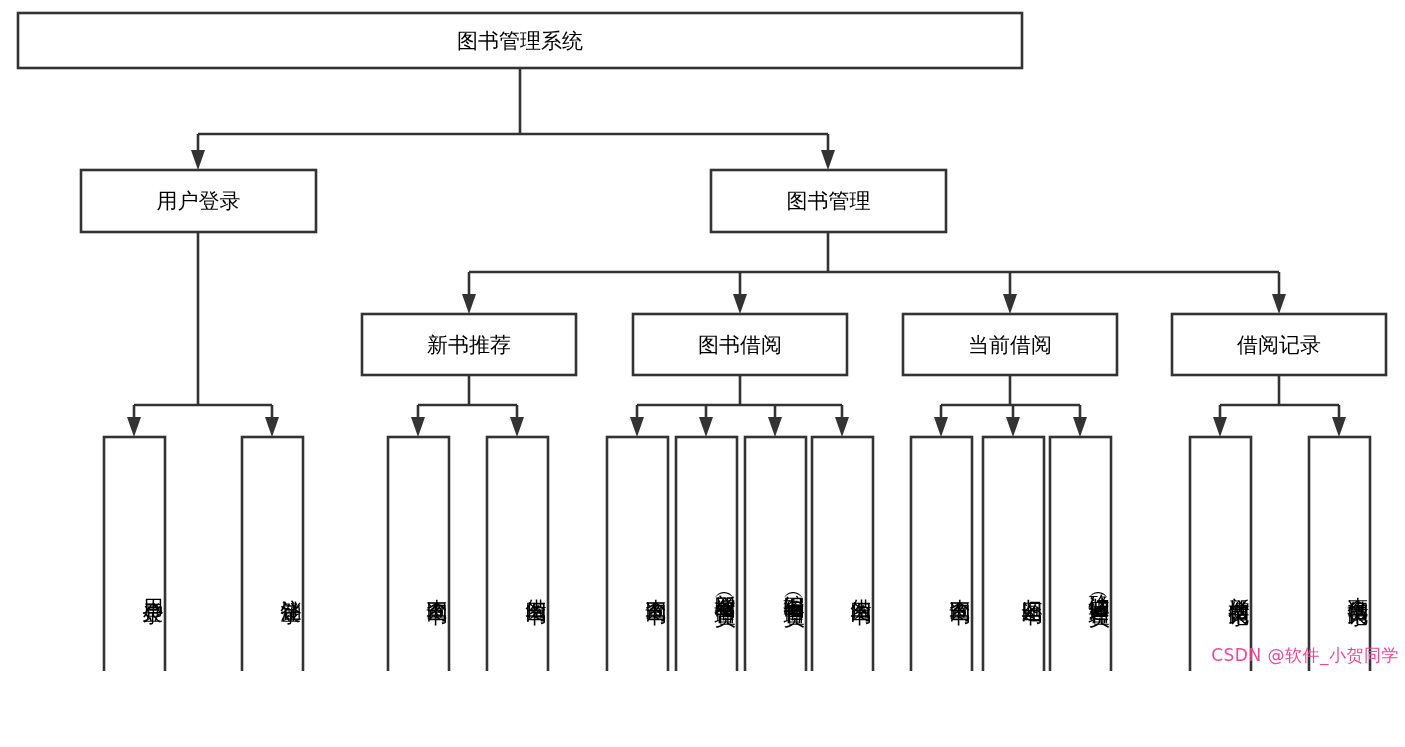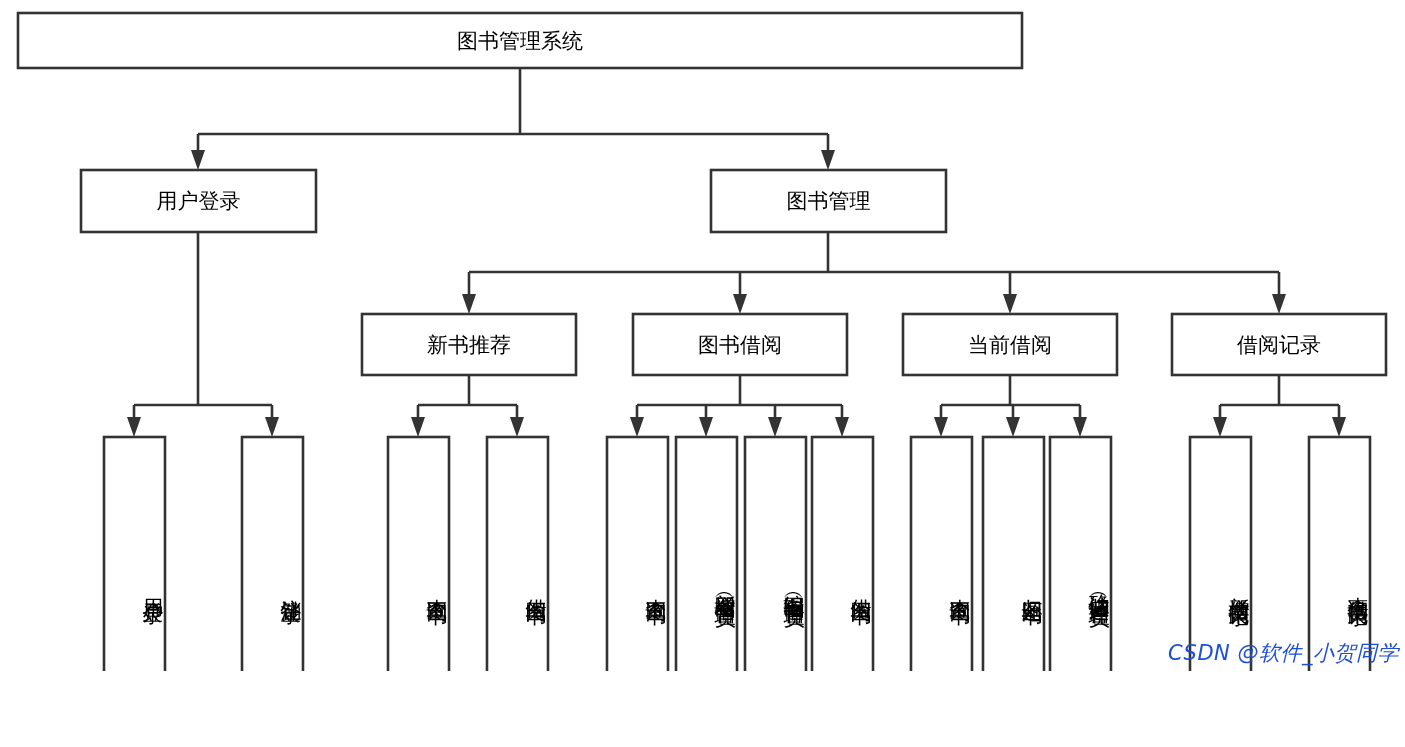--- a/index.html
+++ b/index.html
@@ -62,25 +62,24 @@
     pointer-events: none;
     display: flex;
     align-items: flex-start;
     justify-content: center;
   }
   .watermark {
     position: absolute;
     right: 6px;
     bottom: 4px;
     font-family: "DejaVu Sans", "Liberation Sans", sans-serif;
-    font-size: 21px;
-    color: #1d4ed8;
+    font-size: 17px;
+    color: #ec4899;
     letter-spacing: 0.5px;
     white-space: nowrap;
-    font-style: italic;
   }
 </style>
 </head>
 <body>
 
 <div id="diagram-root">
 
   <svg class="diagram-canvas" id="diagram-svg" viewBox="0 0 1405 747" xmlns="http://www.w3.org/2000/svg">
     <g id="connector-layer">
         <line x1="520" y1="68" x2="520" y2="134" class="connector-line"></line>

